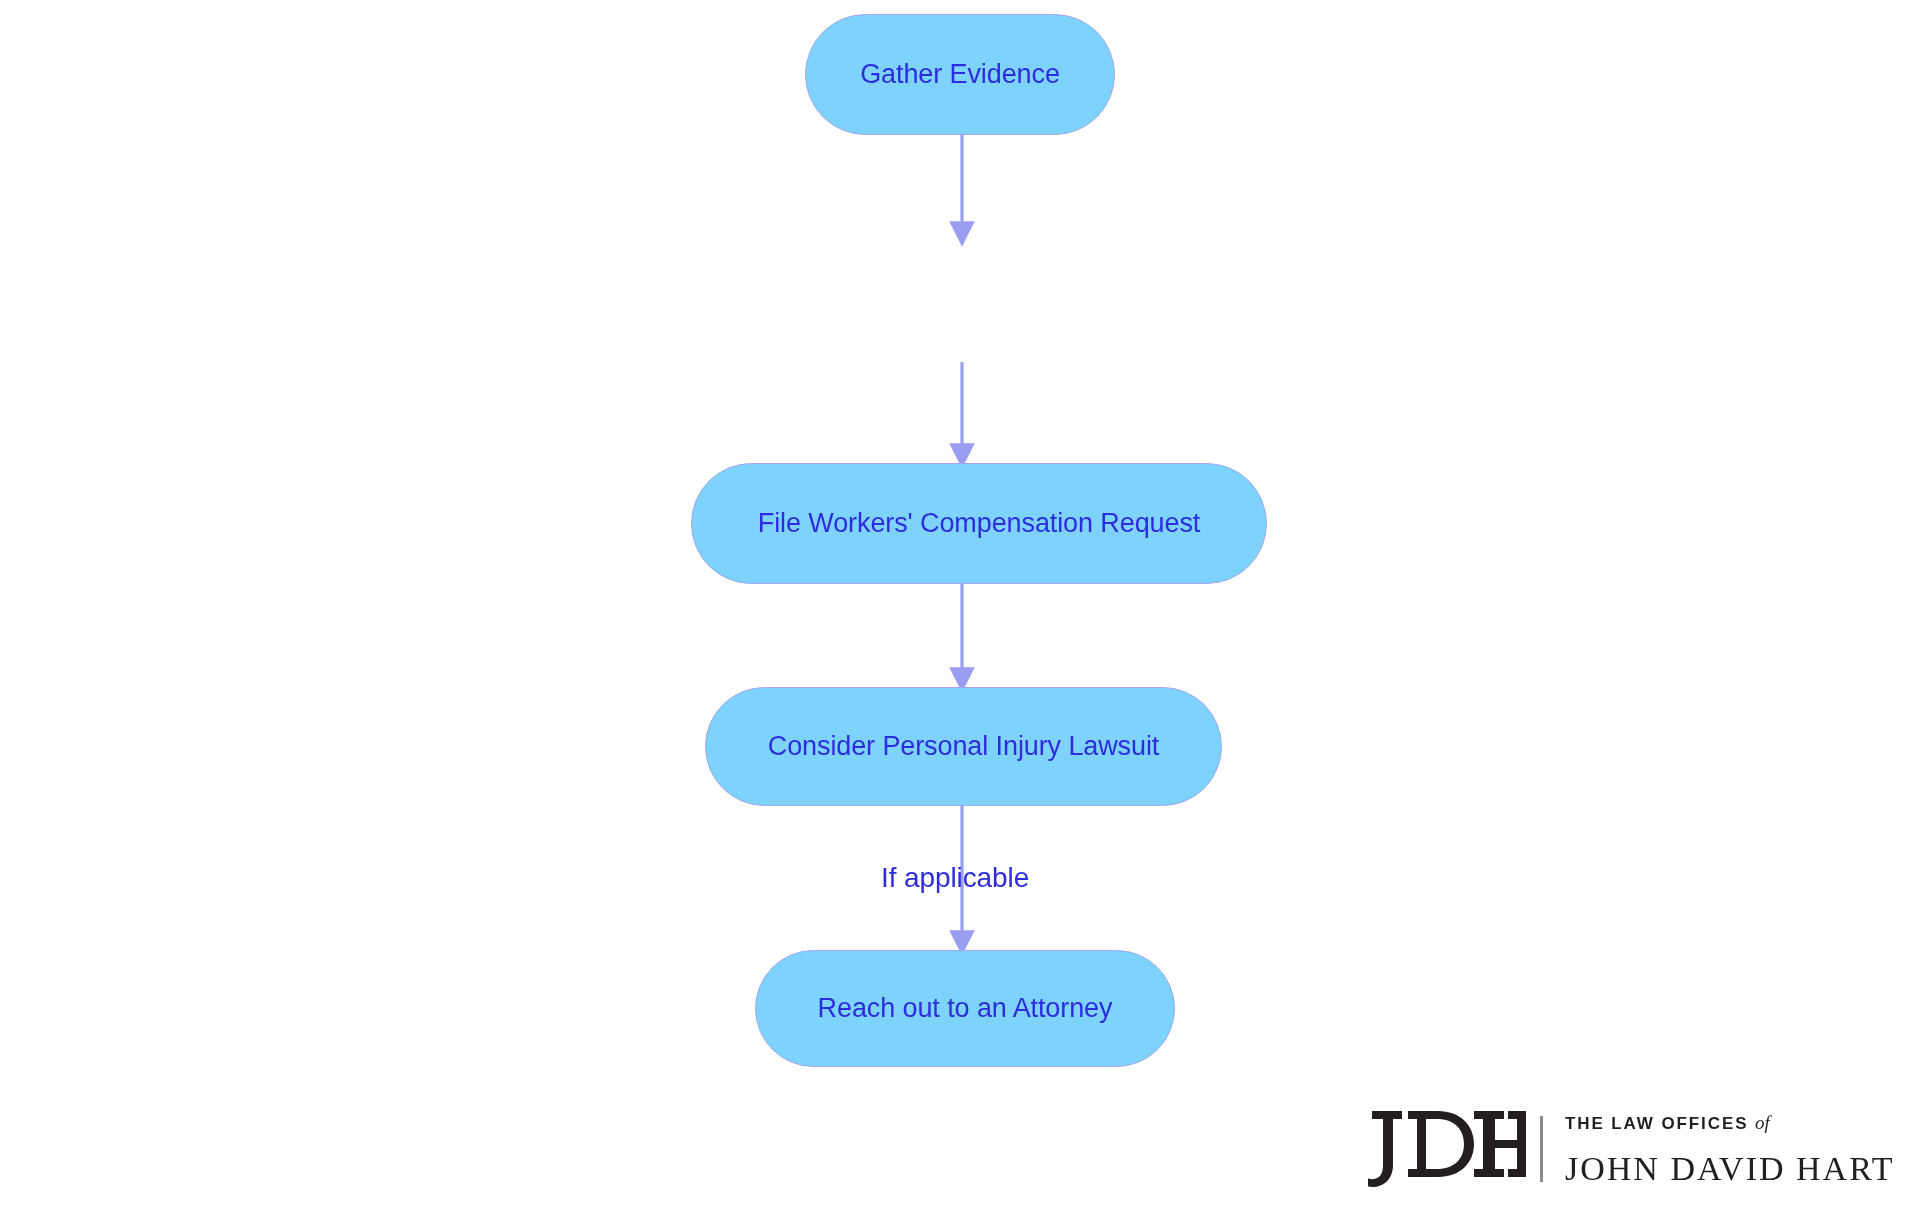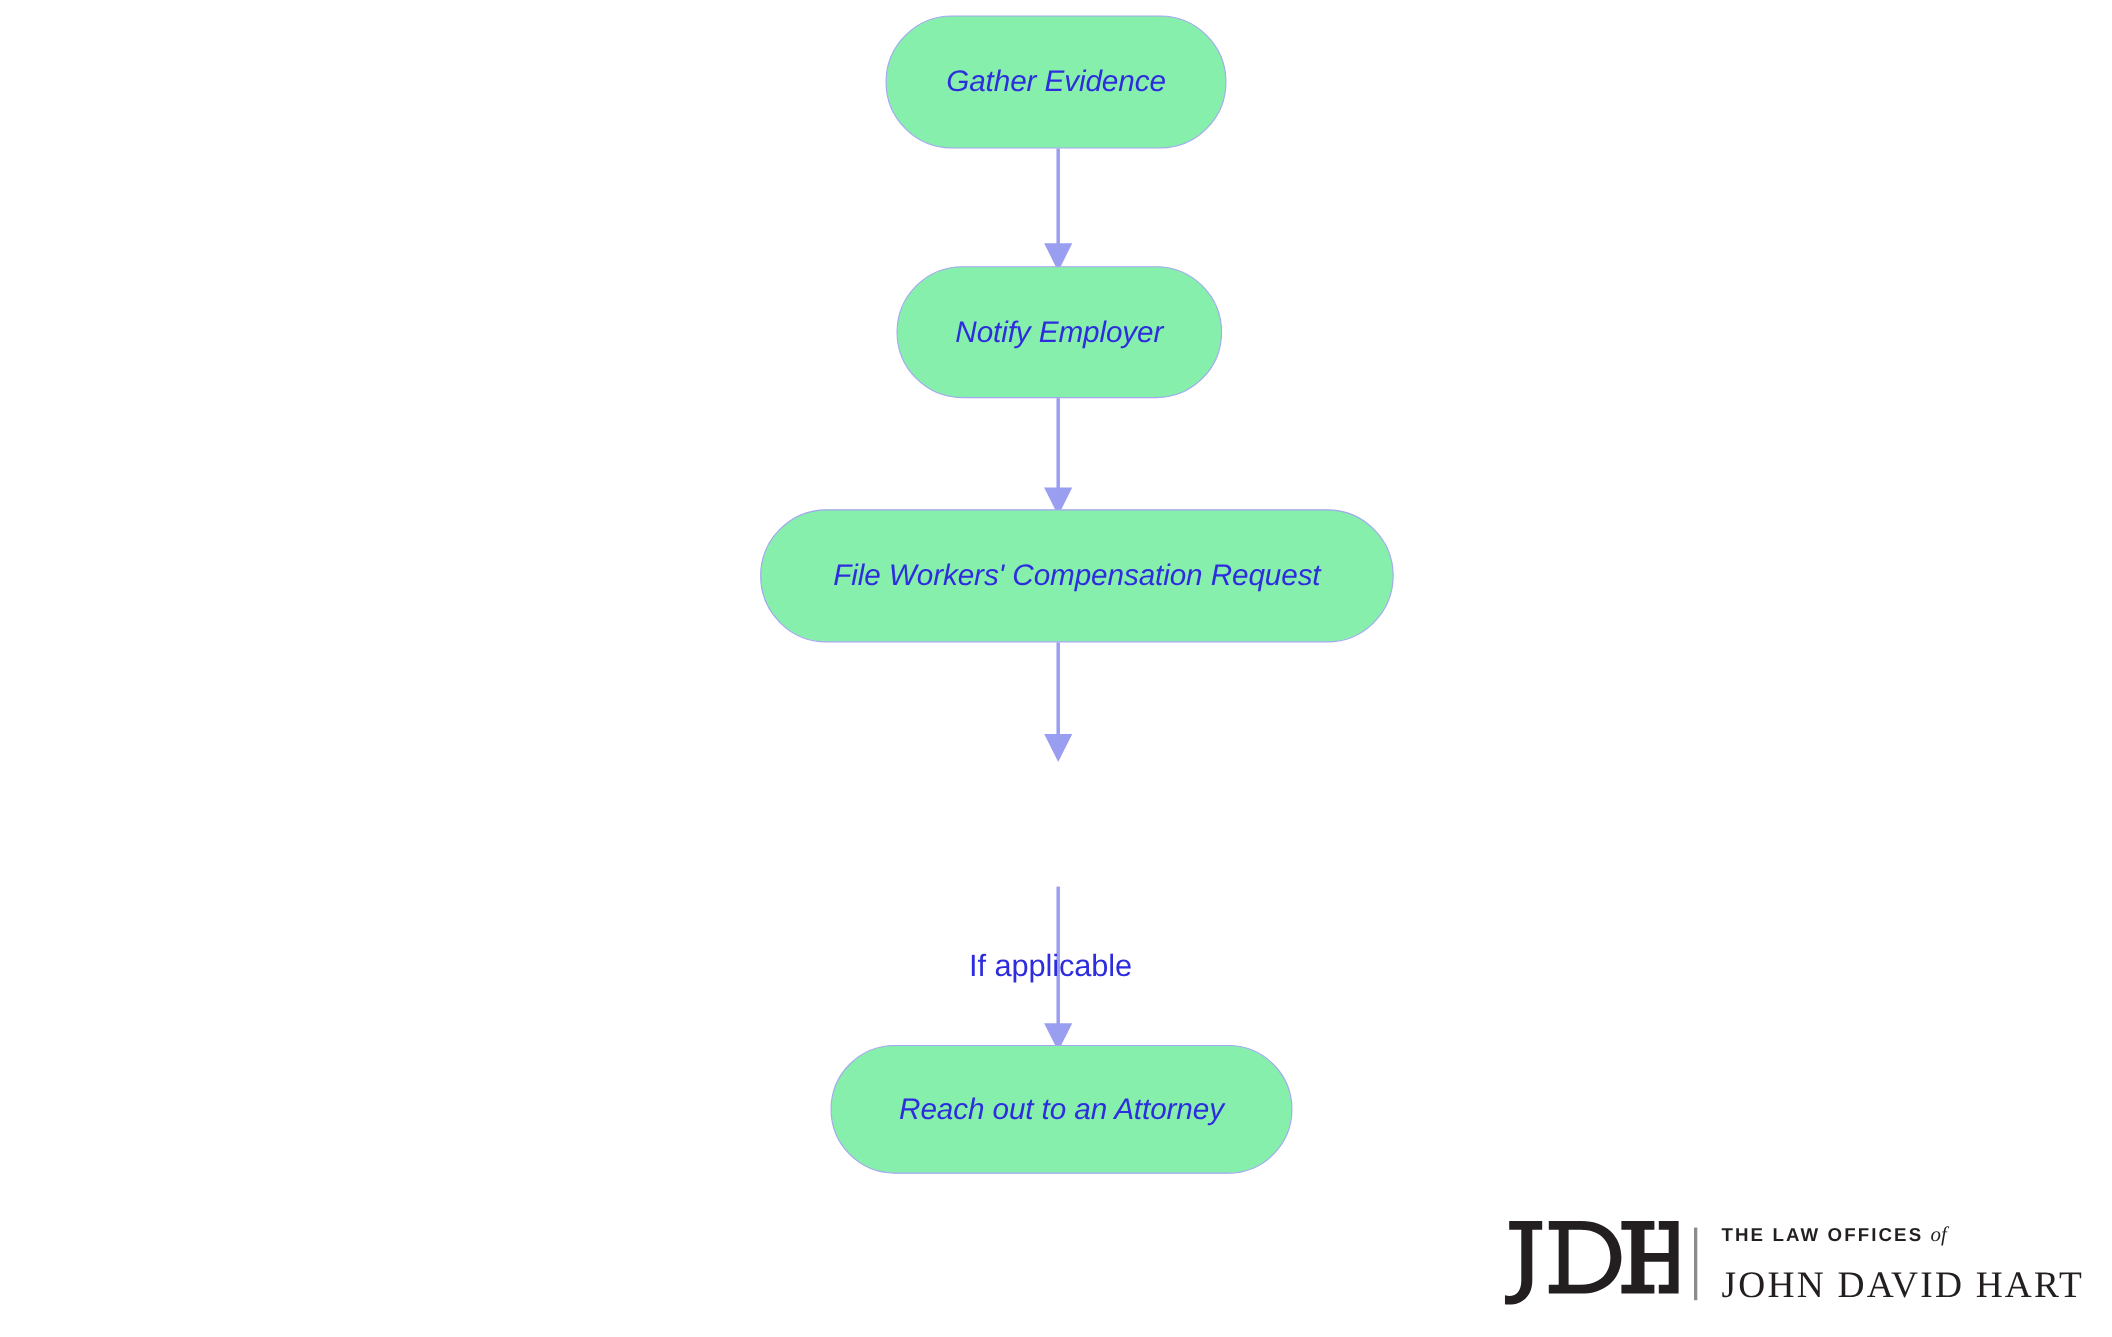--- a/index.html
+++ b/index.html
@@ -20,35 +20,34 @@
     position: absolute;
     inset: 0;
     width: 1920px;
     height: 1215px;
   }
 
   
   .node {
     position: absolute;
     box-sizing: border-box;
-    background: #86efac;
+    background: #7dd3fc;
     border: 1.6px solid #a2a7ef;
     border-radius: 999px;
     display: flex;
     align-items: center;
     justify-content: center;
     text-align: left;
     color: #2d2ddd;
     font-size: 27px;
     font-weight: 400;
     letter-spacing: -0.1px;
     line-height: 1.2;
     white-space: nowrap;
     user-select: none;
-    font-style: italic;
   }
 
   #node-1 { left: 805px;  top: 14px;   width: 310px; height: 121px; }
   #node-2 { left: 815px;  top: 242px;  width: 296px; height: 120px; }
   #node-3 { left: 691px;  top: 463px;  width: 576px; height: 121px; }
   #node-4 { left: 705px;  top: 687px;  width: 517px; height: 119px; }
   #node-5 { left: 755px;  top: 950px;  width: 420px; height: 117px; }
 
   
   #connector-layer {
@@ -147,24 +146,24 @@
 
     <line x1="962" y1="584" x2="962" y2="671" stroke="#9a9ef0" stroke-width="3.2" marker-end="url(#arrowhead)"></line>
 
     <line x1="962" y1="806" x2="962" y2="934" stroke="#9a9ef0" stroke-width="3.2" marker-end="url(#arrowhead)"></line>
   </svg>
 
   <div class="edge-label" id="edge-label-if-applicable">If applicable</div>
 
   <div class="node" id="node-1">Gather Evidence</div>
 
-  <div class="node" id="node-2">Notify Employer</div>
 
   <div class="node" id="node-3">File Workers' Compensation Request</div>
 
+  <div class="node" id="node-4">Consider Personal Injury Lawsuit</div>
 
   <div class="node" id="node-5">Reach out to an Attorney</div>
 
   <div id="logo">
     <div id="logo-mark">
       <svg width="158" height="82" viewBox="0 0 158 82" xmlns="http://www.w3.org/2000/svg" aria-hidden="true">
 
         <path d="M4 4 h30 v8 h-9 v46 c0 14 -9 22 -21 22 c-3 0 -4 -0.4 -4 -0.4 v-8
                  c0 0 2 0.6 4 0.6 c7 0 11 -5 11 -14 V12 H4 z" fill="#231f20"></path>
 

